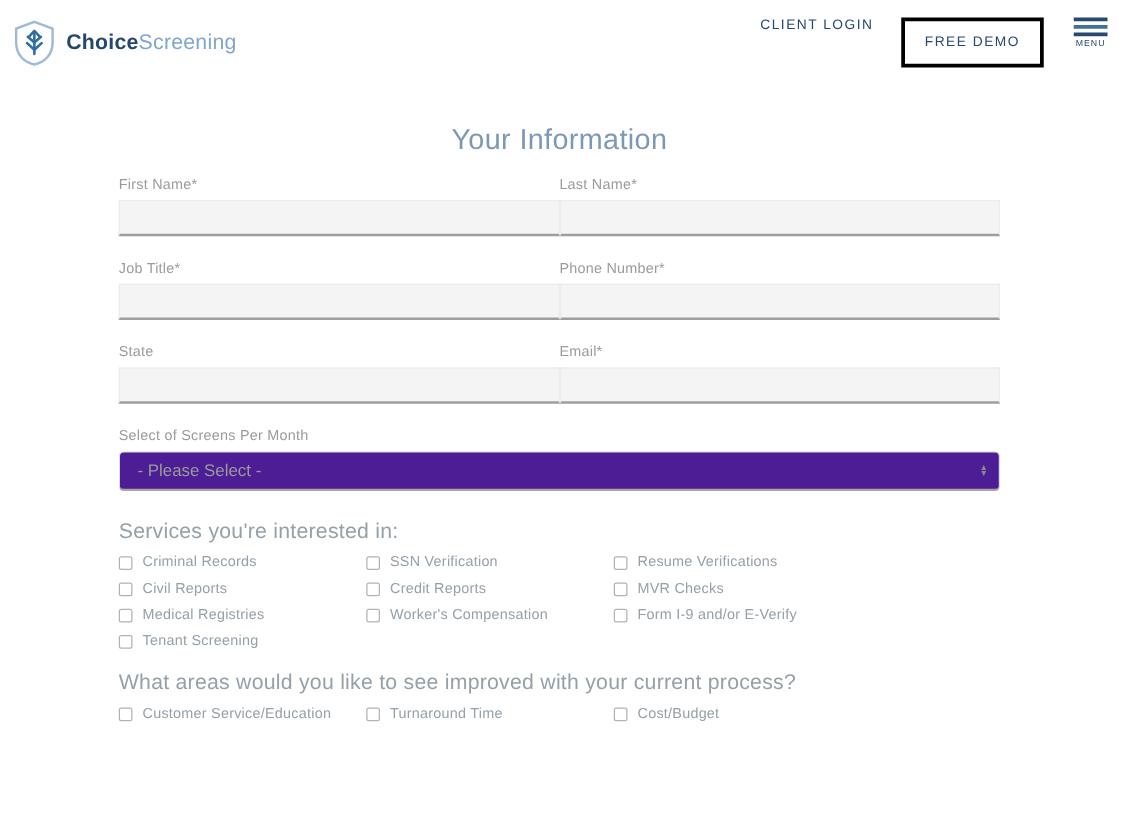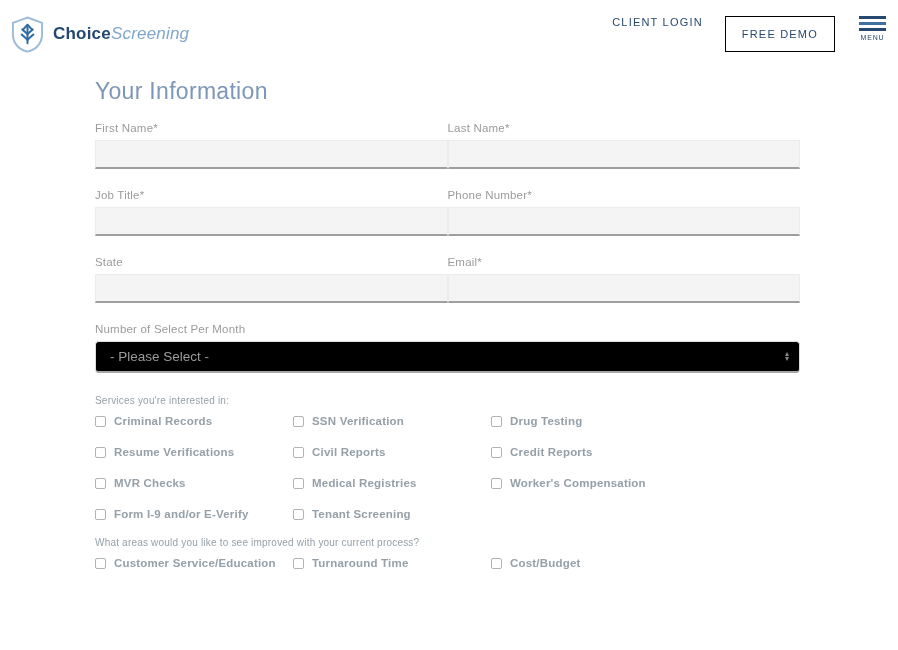--- a/index.html
+++ b/index.html
@@ -12,76 +12,76 @@
 
   
   .header {
     height: 68px; display: flex; align-items: center;
     padding: 0 12px 0 10px; background: #ffffff;
   }
   .brand { display: flex; align-items: center; gap: 8px; cursor: pointer; }
   .brand-shield { width: 35px; height: 37px; display: block; }
   .brand-text { font-size: 17px; letter-spacing: 0.2px; }
   .brand-bold { color: #24476f; font-weight: bold; }
-  .brand-light { color: #7fa6cc; font-weight: normal; font-style: italic; }
+  .brand-light { color: #7fa6cc; font-weight: normal; }
 
   .header-right { margin-left: auto; display: flex; gap: 22px; }
   .client-login {
     font-size: 11px; letter-spacing: 1.2px; color: #27496f;
     cursor: pointer; white-space: nowrap;
   }
   .free-demo-btn {
-    border: 1px solid #000000; background: #ffffff; color: #27496f;
+    border: 3px solid #000000; background: #ffffff; color: #27496f;
     font-size: 11px; letter-spacing: 1.2px; padding: 11px 16px;
     cursor: pointer; white-space: nowrap;
     font-family: "Liberation Sans", sans-serif;
   }
   .menu-wrap { display: flex; flex-direction: column; align-items: center; cursor: pointer; margin-left: 2px; }
   .menu-bars { display: flex; flex-direction: column; gap: 3px; width: 27px; }
   .menu-bars span { display: block; height: 3px; width: 100%; background: #27496f; }
   .menu-bars span:nth-child(2) { background: #3f719f; }
   .menu-label { font-size: 7px; letter-spacing: 0.8px; color: #27496f; margin-top: 3px; }
 
   
   .content { width: 705px; margin-left: 95px; }
   .section-title {
     font-size: 23px; font-weight: normal; color: #7c97b8;
-    letter-spacing: 0.3px; margin: 10px 0 17px 0;
+    letter-spacing: 0.3px; margin: 30px 0 17px 0; text-align: center;
   }
   .section-title.company { margin-top: 16px; }
 
   .field-row { display: flex; margin-bottom: 20px; justify-content: center; }
   .field { flex: 1; }
   .field-label {
     display: block; font-size: 11.5px; color: #9b9b9b;
     margin-bottom: 6px; letter-spacing: 0.2px;
   }
   .text-input {
     display: block; width: 100%; height: 29px;
     background: #f4f4f4; border: 1px solid #ececec;
     border-bottom: 2px solid #9e9e9e;
     font-size: 13px; color: #555; padding: 0 8px; outline: none;
   }
 
   .select-wrap { margin-bottom: 22px; }
   .select-box {
-    height: 32px; background: #000000;
+    height: 32px; background: #4c1d95;
     border: 1px solid #dcdcdc; border-bottom: 2px solid #a8a8a8;
     border-radius: 4px; display: flex; align-items: center;
     justify-content: space-between; padding: 0 10px 0 14px; cursor: pointer; text-align: right;
   }
   .select-value { font-size: 13.5px; color: #9b9b9b; }
   .spinner { display: flex; flex-direction: column; line-height: 0.55; color: #8a8a8a; font-size: 8px; }
 
   .cb-section-label {
-    font-size: 10px; color: #95a0a8; margin-bottom: 9px; letter-spacing: 0.2px;
+    font-size: 17px; color: #95a0a8; margin-bottom: 9px; letter-spacing: 0.2px;
   }
   .cb-grid {
     display: grid; grid-template-columns: 198px 198px 198px;
-    row-gap: 19px; margin-bottom: 17px; font-weight: bold;
+    row-gap: 9px; margin-bottom: 17px;
   }
   .cb-item { display: flex; align-items: center; cursor: pointer; }
   .cb-box {
     width: 11px; height: 11px; border: 1px solid #b3b3b3; border-radius: 2px;
     background: #ffffff; margin-right: 8px; flex: none;
   }
   .cb-text { font-size: 11.5px; color: #95a0a8; letter-spacing: 0.2px; }
 </style>
 </head>
 <body>
@@ -149,21 +149,21 @@
     </div>
     <div class="field">
       <label class="field-label">Email*</label>
       <input class="text-input" type="text" style="">
     </div>
   </div>
 
 
 
   <div class="select-wrap">
-    <label class="field-label">Number of Select Per Month</label>
+    <label class="field-label">Select of Screens Per Month</label>
     <div class="select-box">
       <span class="select-value">- Please Select -</span>
       <span class="spinner">
           <span>▴</span>
           <span>▾</span>
         </span>
     </div>
   </div>
 
   <div class="cb-section-label">Services you're interested in:</div>
@@ -171,24 +171,20 @@
     <label class="cb-item">
         <span class="cb-box"></span>
         <span class="cb-text">Criminal Records</span>
       </label>
     <label class="cb-item">
         <span class="cb-box"></span>
         <span class="cb-text">SSN Verification</span>
       </label>
     <label class="cb-item">
         <span class="cb-box"></span>
-        <span class="cb-text">Drug Testing</span>
-      </label>
-    <label class="cb-item">
-        <span class="cb-box"></span>
         <span class="cb-text">Resume Verifications</span>
       </label>
     <label class="cb-item">
         <span class="cb-box"></span>
         <span class="cb-text">Civil Reports</span>
       </label>
     <label class="cb-item">
         <span class="cb-box"></span>
         <span class="cb-text">Credit Reports</span>
       </label>

